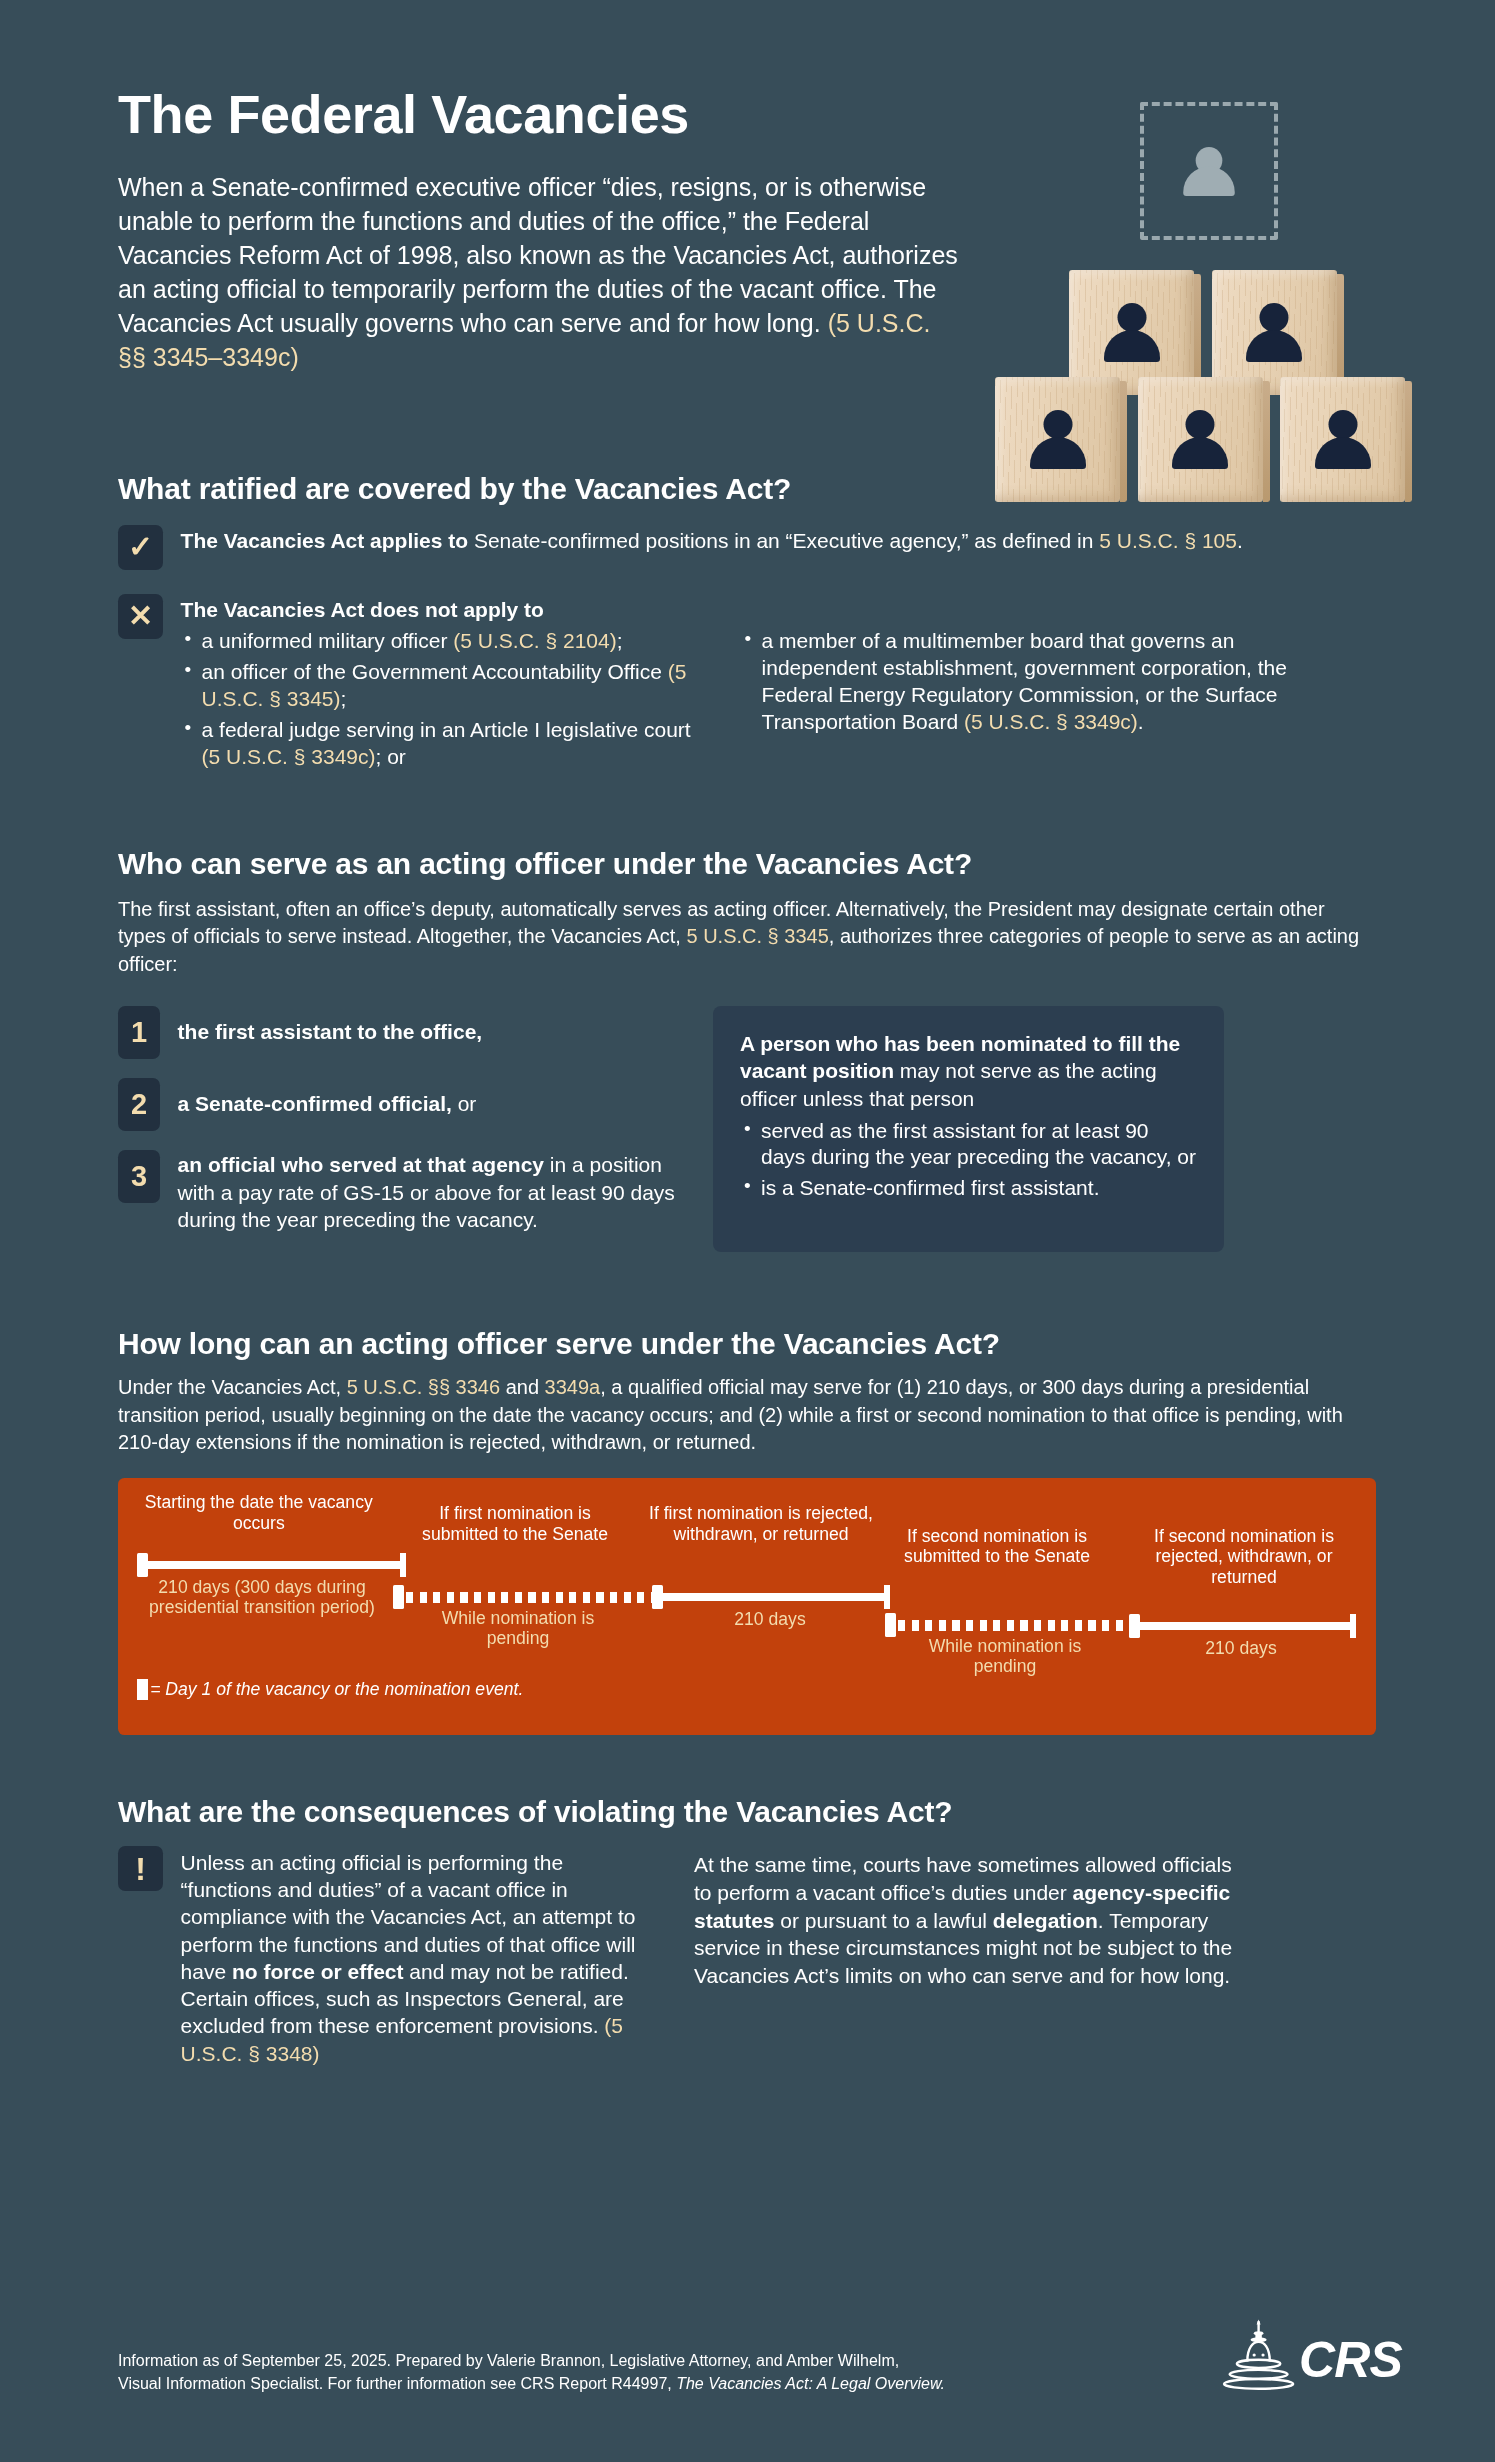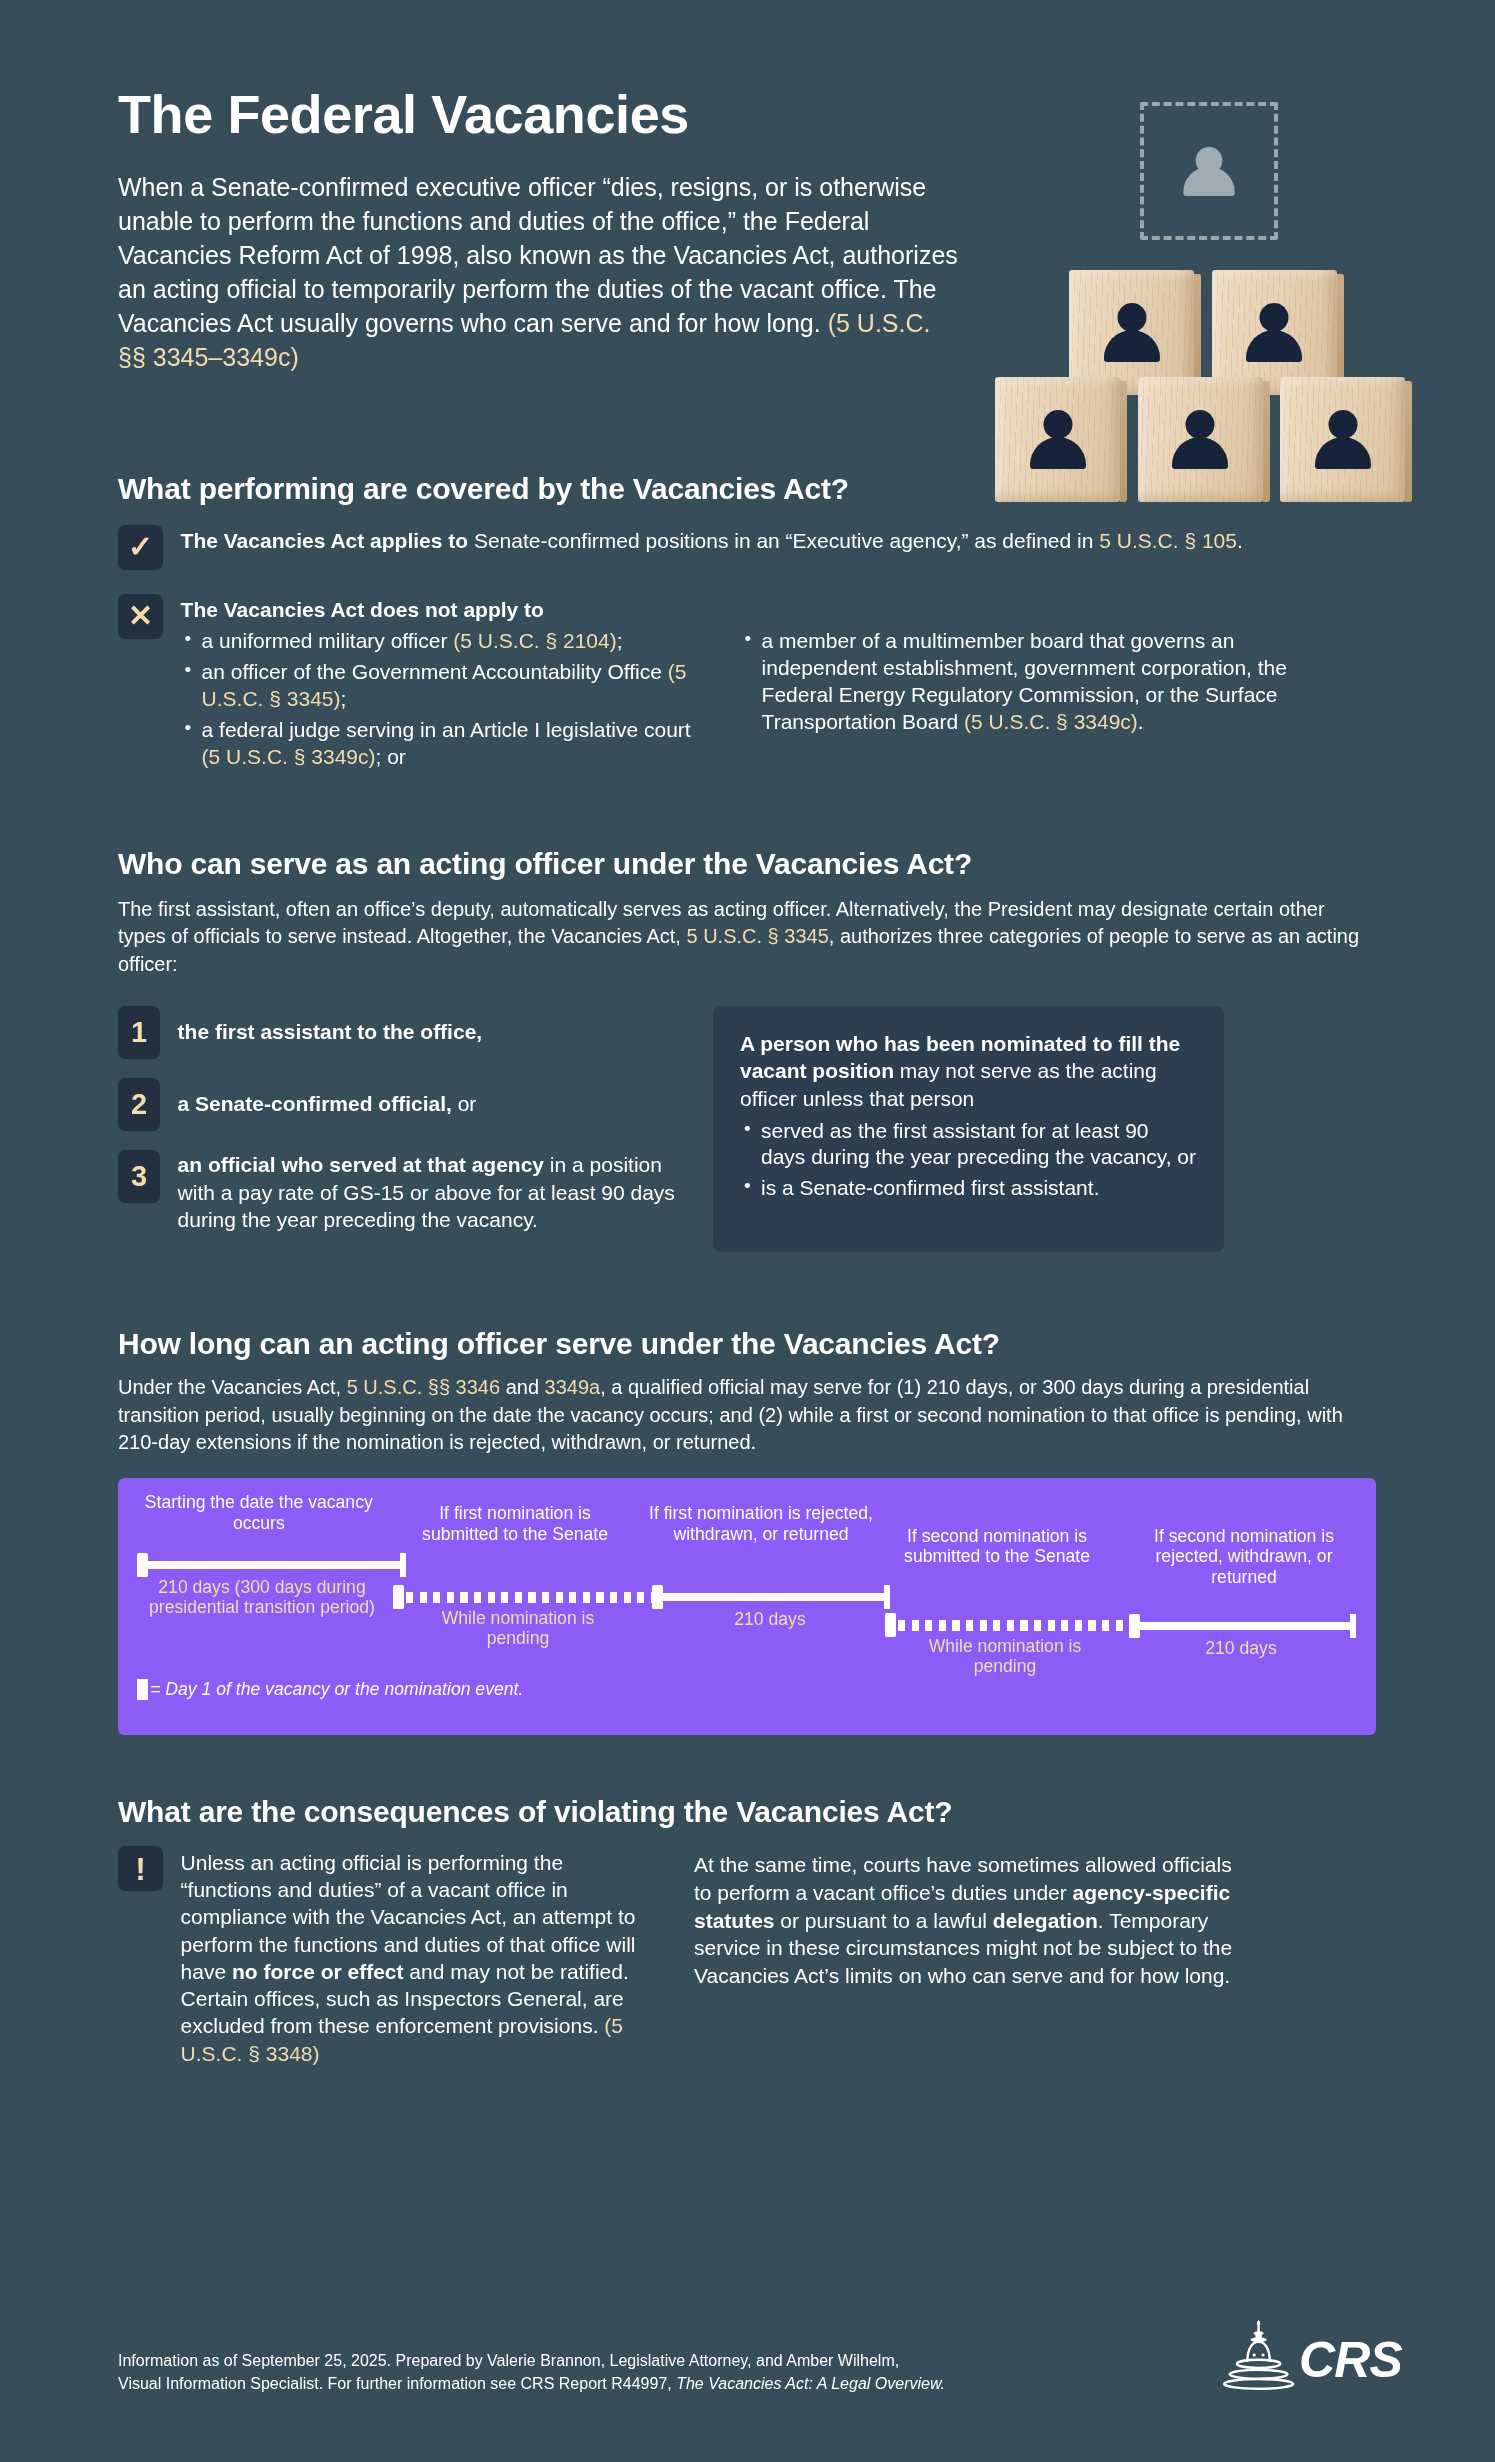--- a/index.html
+++ b/index.html
@@ -110,21 +110,21 @@
     background: #2c3e50; border-radius: 8px;
     padding: 24px 27px 24px 27px; width: 511px;
     font-size: 21px; line-height: 1.32;
   }
   .callout ul.dots li { margin-top: 3.2px; }
 
   
   .s3 { margin-top: 75px; }
   .s3 .lead { margin-top: 12.8px; font-size: 20px; line-height: 1.38; }
   .tl-panel {
-    margin-top: 21px; background: #8b5cf6; border-radius: 6.4px;
+    margin-top: 21px; background: #c2410c; border-radius: 6.4px;
     width: 1258px; height: 257px; position: relative;
   }
   .tl-label {
     position: absolute; text-align: center; font-size: 17.6px; line-height: 1.17;
     color: #ffffff;
   }
   .tl-days {
     position: absolute; text-align: center; font-size: 17.6px; line-height: 1.17;
     color: #f3dcae;
   }
@@ -212,21 +212,21 @@
       <div class="block">
           <div class="person">
             <span class="head"></span>
             <span class="body"></span>
           </div>
         </div>
     </div>
   </div>
 
   <div class="s1">
-    <h2 class="section-h">What performing are covered by the Vacancies Act?</h2>
+    <h2 class="section-h">What ratified are covered by the Vacancies Act?</h2>
 
     <div class="icon-row">
       <div class="badge">✓</div>
       <div class="content">
         <span class="bold">The Vacancies Act applies to</span><span> Senate-confirmed positions in an “Executive agency,” as defined in </span><span class="cite">5 U.S.C. § 105</span><span>.</span>
       </div>
     </div>
 
     <div class="icon-row" style="margin-top:24px;">
       <div class="badge">✕</div>

